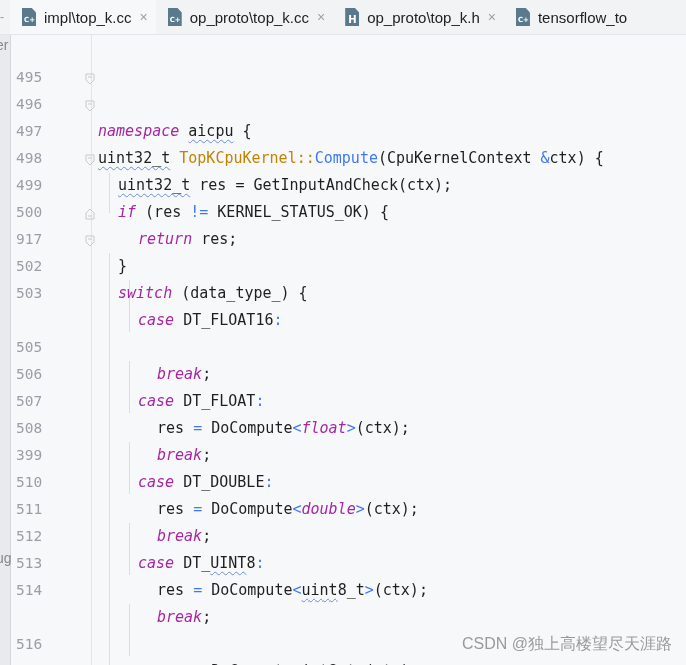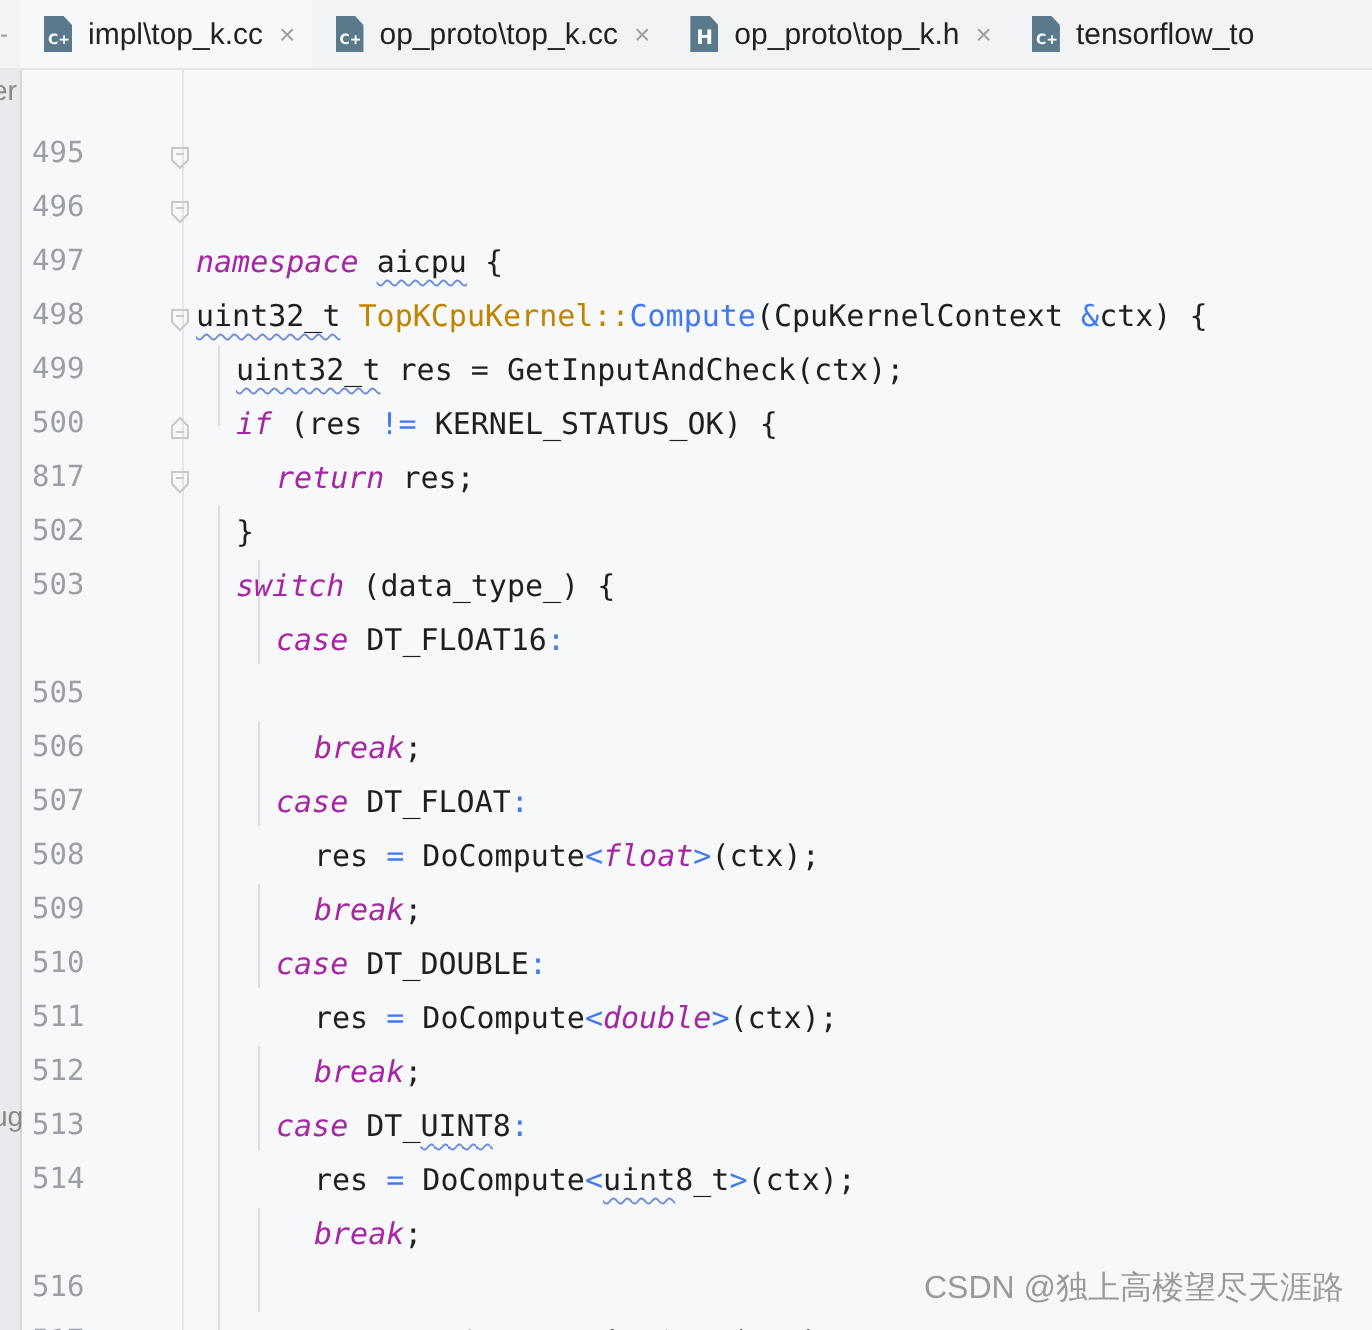--- a/index.html
+++ b/index.html
@@ -118,21 +118,21 @@
     <span class="ln">499</span>
     <span class="code" style="left:107px;"><span class="kw">if</span><span> (res </span><span class="op">!=</span><span> KERNEL_STATUS_OK) {</span></span>
   </div>
 
   <div class="line" style="top:137px;">
     <span class="ln">500</span>
     <span class="code" style="left:127px;"><span class="kw">return</span><span> res;</span></span>
   </div>
 
   <div class="line" style="top:164px;">
-    <span class="ln">817</span>
+    <span class="ln">917</span>
     <span class="code" style="left:107px;"><span>}</span></span>
   </div>
 
   <div class="line" style="top:191px;">
     <span class="ln">502</span>
     <span class="code" style="left:107px;"><span class="kw">switch</span><span> (data_type_) {</span></span>
   </div>
 
   <div class="line" style="top:218px;">
     <span class="ln">503</span>
@@ -154,21 +154,21 @@
     <span class="ln">507</span>
     <span class="code" style="left:146px;"><span>res </span><span class="op">=</span><span> DoCompute</span><span class="op">&lt;</span><span class="tp">float</span><span class="op">&gt;</span><span>(ctx);</span></span>
   </div>
 
   <div class="line" style="top:353px;">
     <span class="ln">508</span>
     <span class="code" style="left:146px;"><span class="kw">break</span><span>;</span></span>
   </div>
 
   <div class="line" style="top:380px;">
-    <span class="ln">509</span>
+    <span class="ln">399</span>
     <span class="code" style="left:127px;"><span class="kw">case</span><span> DT_DOUBLE</span><span class="op">:</span></span>
   </div>
 
   <div class="line" style="top:407px;">
     <span class="ln">510</span>
     <span class="code" style="left:146px;"><span>res </span><span class="op">=</span><span> DoCompute</span><span class="op">&lt;</span><span class="tp">double</span><span class="op">&gt;</span><span>(ctx);</span></span>
   </div>
 
   <div class="line" style="top:434px;">
     <span class="ln">511</span>

